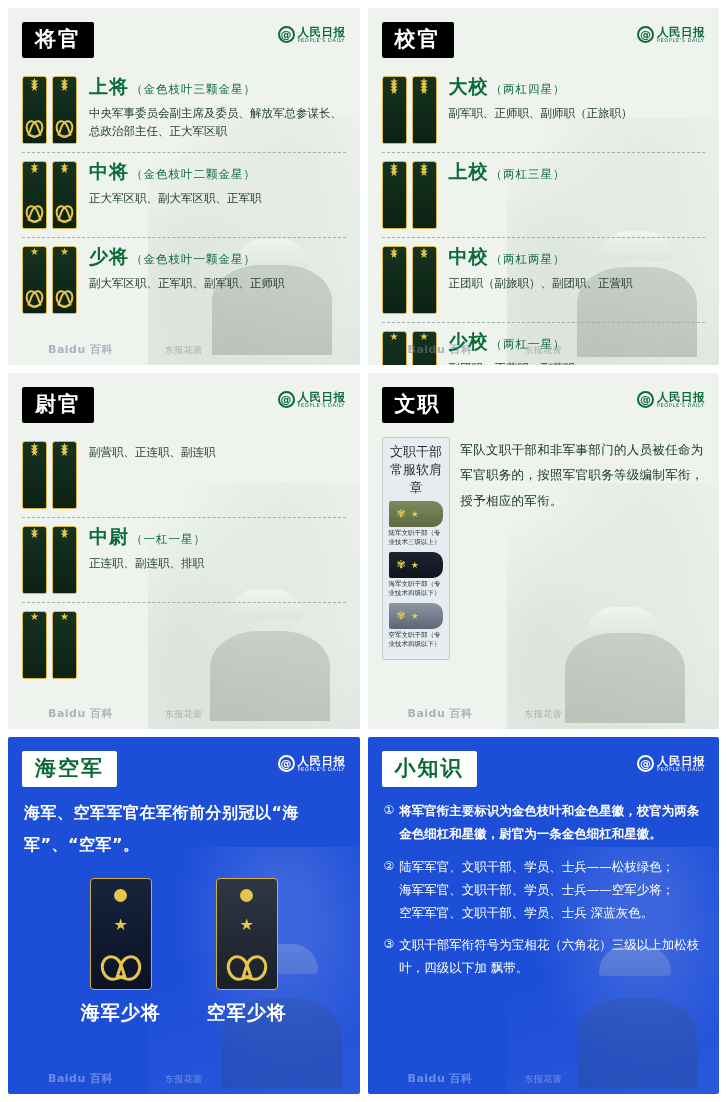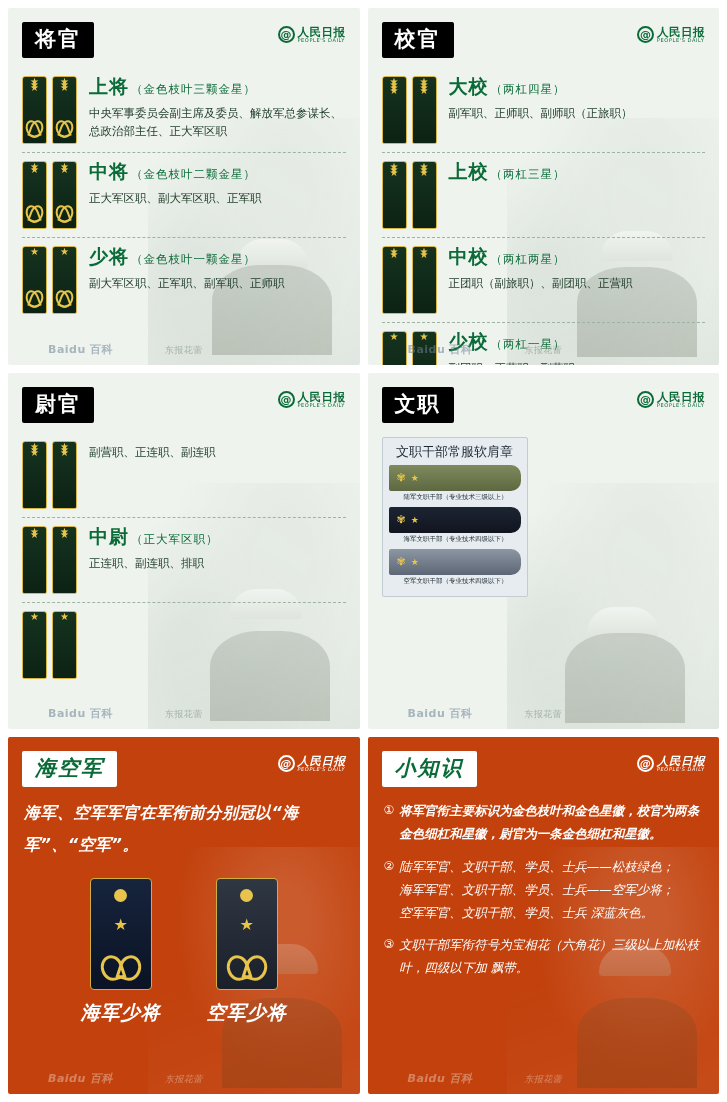--- a/index.html
+++ b/index.html
@@ -17,21 +17,21 @@
     grid-template-columns: 1fr 1fr;
     grid-template-rows: 1fr 1fr 1fr;
     gap: 8px;
   }
   .card {
     position: relative;
     overflow: hidden;
     background: #eef3ee;
     border-radius: 2px;
   }
-  .card.dark { background: #c2410c; font-style: italic; }
+  .card.dark { background: #1d4ed8; }
   
   .photo-bg {
     position: absolute; inset: 0;
     pointer-events: none;
     opacity: .42;
   }
   .photo-bg .fig {
     position: absolute;
     bottom: -10px; right: -6px;
     width: 62%;
@@ -173,21 +173,21 @@
   .civ-item { margin-bottom: 5px; }
   .civ-strap {
     height: 26px; border-radius: 2px 10px 10px 2px;
     position: relative; display: flex; align-items:center; padding-left: 8px; gap: 5px;
   }
   .civ-strap.olive { background: linear-gradient(#7e8a5c,#5d6841); }
   .civ-strap.navy { background: linear-gradient(#1d2432,#10151f); }
   .civ-strap.air { background: linear-gradient(#8d96a3,#5d6674); }
   .civ-strap .fl { color: #e8c54a; font-size: 11px; }
   .civ-strap .st { color: #e8c54a; font-size: 9px; }
-  .civ-cap { font-size: 6.5px; color: #1c2a33; margin-top: 2px; margin-left: 15px; }
+  .civ-cap { font-size: 6.5px; color: #1c2a33; margin-top: 2px; }
   .civ-text {
     flex: 1 1 auto; font-size: 12.5px; color: #14351f;
     line-height: 2.05; letter-spacing: .3px;
   }
 
   
   .hk-lead {
     font-size: 16px; font-weight: bold; color: #ffffff;
     line-height: 1.95; padding: 10px 16px 0; position: relative;
     letter-spacing: .5px;
@@ -501,21 +501,21 @@
           </div>
           <div class="board">
             <span class="star"></span>
               <span class="star"></span>
             <span class="bars"><span class="bar"></span></span>
           </div>
         </div>
         <div class="rank-txt">
           <div class="rank-name">
             <span>中尉</span>
-            <span class="rank-note">（正大军区职）</span>
+            <span class="rank-note">（一杠一星）</span>
           </div>
           <div class="rank-desc">正连职、副连职、排职</div>
         </div>
       </div>
 
       <div class="rank-row">
         <div class="boards">
           <div class="board">
             <span class="star"></span>
             <span class="bars"><span class="bar"></span></span>
@@ -568,20 +568,21 @@
         </div>
 
         <div class="civ-item">
           <div class="civ-strap air">
             <span class="fl">✾</span>
               <span class="st">★</span>
           </div>
           <div class="civ-cap">空军文职干部（专业技术四级以下）</div>
         </div>
       </div>
+      <div class="civ-text">军队文职干部和非军事部门的人员被任命为军官职务的，按照军官职务等级编制军衔，授予相应的军衔。</div>
     </div>
     <div class="wm baidu"><span class="b">Baidu 百科</span></div>
     <div class="wm src">东报花蕾</div>
   </div>
 
   <div class="card dark">
     <div class="photo-bg">
       <div class="fig"></div>
       <div class="cap" style="right:42px;bottom:120px;"></div>
       <div class="body" style="right:18px;bottom:6px;"></div>

